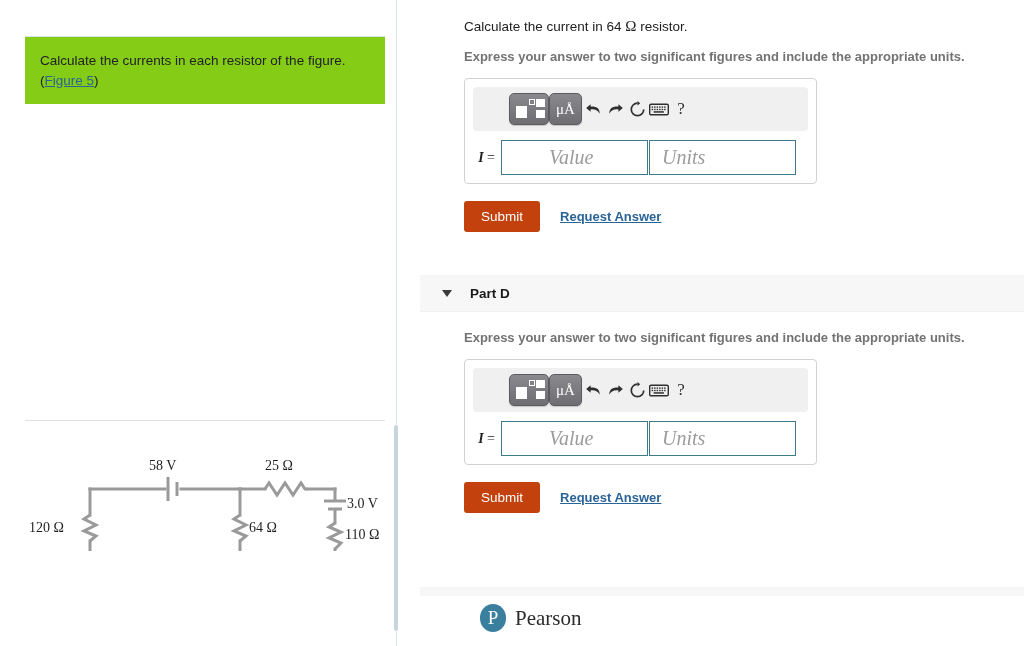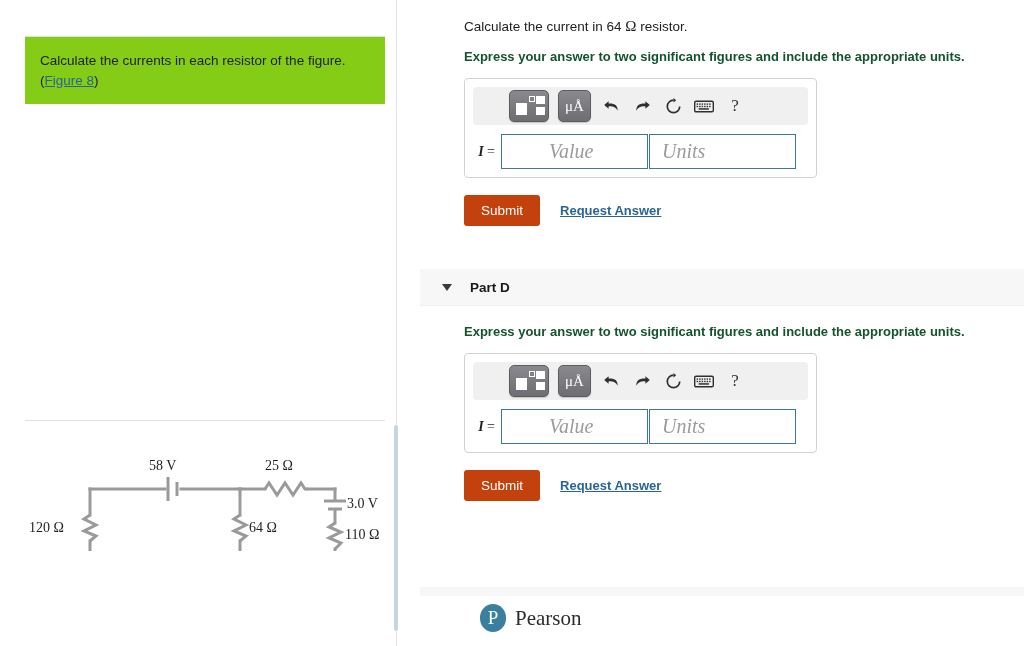--- a/index.html
+++ b/index.html
@@ -81,37 +81,36 @@
     border-right: 5.5px solid transparent;
     border-top: 7px solid #3b3b3b;
     margin-right: 18px;
     cursor: pointer;
   }
   .part-label { font-size: 13.5px; font-weight: bold; color: #1a1a1a; }
 
   .part-body { padding: 18px 0 0 44px; }
   .prompt { font-size: 13.5px; color: #222; margin-bottom: 14px; }
   .prompt .ohm { font-family: "Liberation Serif", serif; font-size: 15px; }
-  .instruction { font-size: 13px; font-weight: bold; color: #14532d; margin-bottom: 14px; }
+  .instruction { font-size: 13px; font-weight: bold; color: #737373; margin-bottom: 14px; }
 
   
   .answer-box {
     width: 353px;
     border: 1px solid #d2d2d2;
     border-radius: 4px;
     background: #fff;
     padding: 8px;
   }
   .answer-toolbar {
     background: #f0f0f0;
     border-radius: 4px;
-    height: 38px;
+    height: 44px;
     display: flex; align-items: center;
     padding: 0 10px 0 36px;
-    gap: 9px;
   }
   .tb-btn {
     width: 40px; height: 32px; border-radius: 5px;
     background: linear-gradient(to bottom, #8a8a8e 0%, #6e6e72 100%);
     border: 1px solid #5c5c60;
     display: flex; align-items: center; justify-content: center;
     cursor: pointer;
     box-shadow: 0 1px 1px rgba(0,0,0,0.18);
   }
   .tb-btn.narrow { width: 33px; }
@@ -192,21 +191,21 @@
 </head>
 <body>
 
 <div id="root">
 
   <div class="left-pane">
 
     <div class="question-box">
       <div class="question-text">
         <span>Calculate the currents in each resistor of the figure.</span><br>
-        <span>(</span><span class="figure-link">Figure 8</span><span>)</span>
+        <span>(</span><span class="figure-link">Figure 5</span><span>)</span>
       </div>
     </div>
 
     <div class="figure-panel">
       <div class="figure-sep"></div>
 
       <div class="figure-canvas">
         <svg width="360" height="120" viewBox="0 0 360 120">
           <g stroke="#9a9a9a" stroke-width="3" fill="none" stroke-linecap="square">
 

